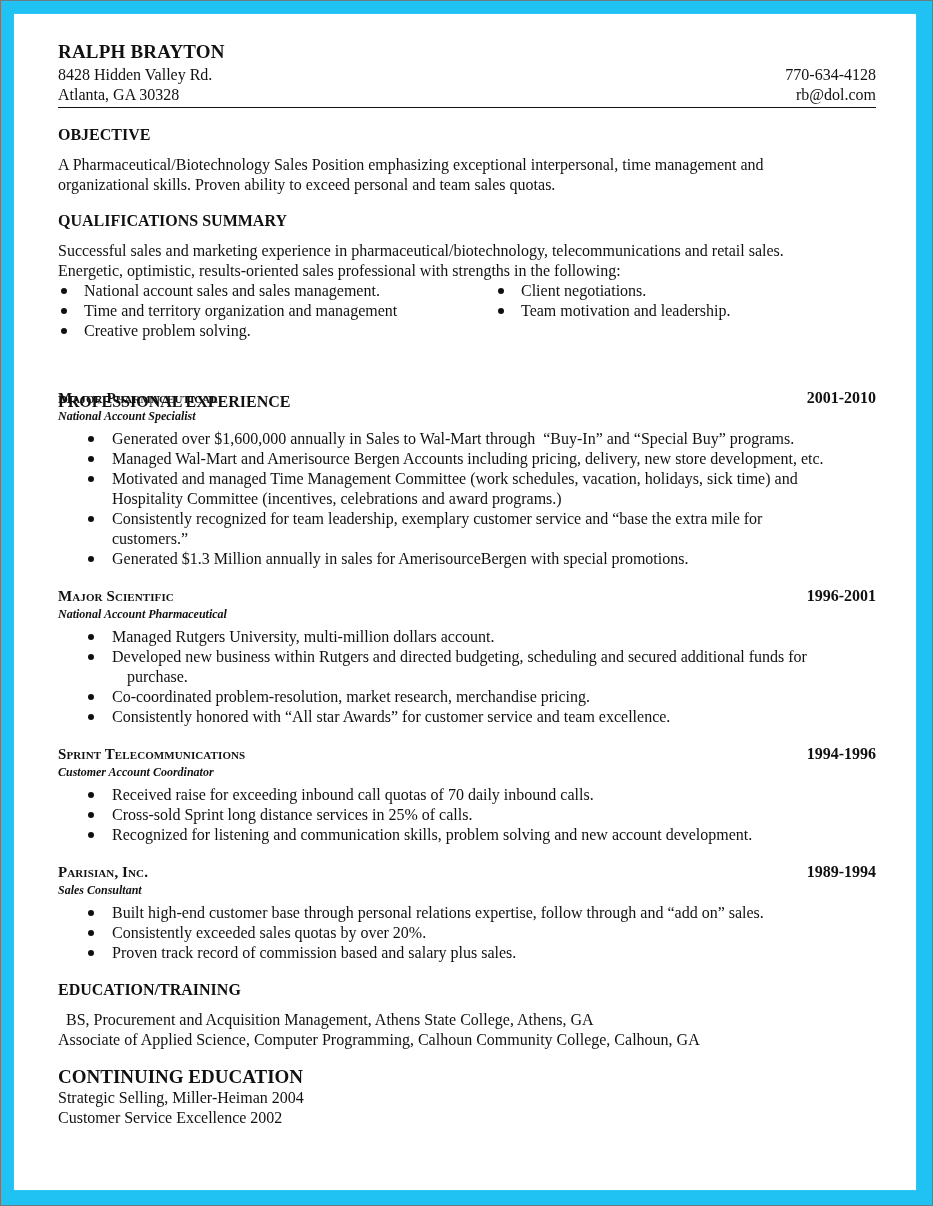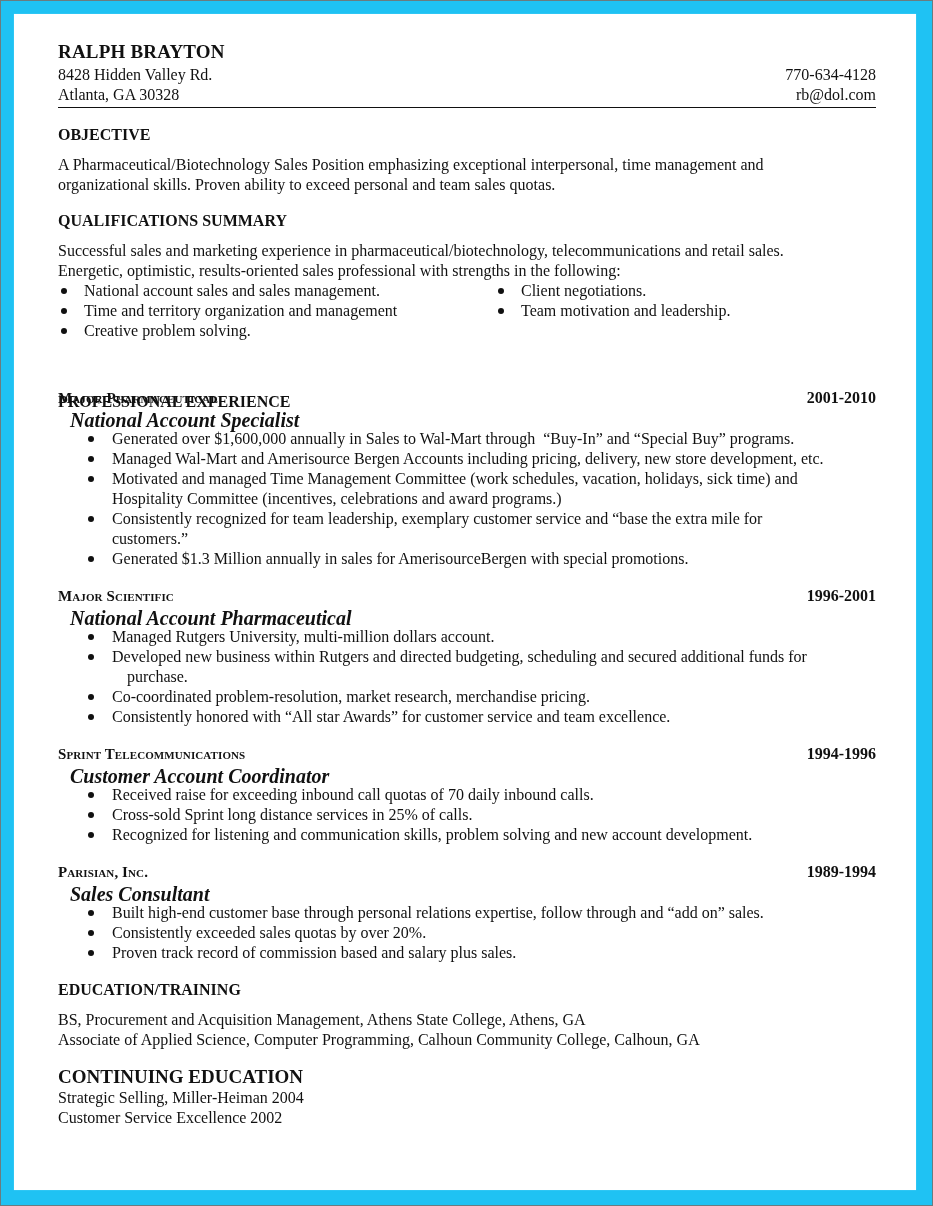--- a/index.html
+++ b/index.html
@@ -39,21 +39,21 @@
   .p { position: absolute; left: 0; font-size: 16px; line-height: 20px; width: 818px; }
   .bl { position: absolute; font-size: 16px; line-height: 20px; }
   .bullet-dot {
     position: absolute; width: 6px; height: 6px; border-radius: 50%; background: #111;
   }
   .company {
     position: absolute; left: 0; font-weight: bold; font-size: 15px; font-variant: small-caps;
     letter-spacing: 0.1px;
   }
   .years { position: absolute; right: 0; font-weight: bold; font-size: 16px; }
-  .role { position: absolute; left: 12px; font-weight: bold; font-style: italic; font-size: 20px; }
+  .role { position: absolute; left: 0; font-weight: bold; font-style: italic; font-size: 12px; }
 </style>
 </head>
 <body>
 
 <div class="frame"></div>
 <div class="page">
   <div class="content" id="content">
 
     <div class="name">RALPH BRAYTON</div>
 
@@ -178,20 +178,20 @@
             <span class="bl" style="left: 54px; top: 909px; white-space: pre;">Consistently exceeded sales quotas by over 20%.</span>
           </div>
           <div>
             <span class="bullet-dot" style="left: 30px; top: 936px;"></span>
             <span class="bl" style="left: 54px; top: 929px; white-space: pre;">Proven track record of commission based and salary plus sales.</span>
           </div>
         </div>
       </div>
 
     <div class="h" style="top:967px;">EDUCATION/TRAINING</div>
-    <div class="p" style="top:996px;">BS, Procurement and Acquisition Management, Athens State College, Athens, GA</div>
+    <div class="p" style="top:996px;margin-left:8px;">BS, Procurement and Acquisition Management, Athens State College, Athens, GA</div>
     <div class="p" style="top:1016px;">Associate of Applied Science, Computer Programming, Calhoun Community College, Calhoun, GA</div>
 
     <div class="h big" style="top:1052px;">CONTINUING EDUCATION</div>
     <div class="p" style="top:1074px;">Strategic Selling, Miller-Heiman 2004</div>
     <div class="p" style="top:1094px;">Customer Service Excellence 2002</div>
   </div>
 </div>
 
 </body></html>

